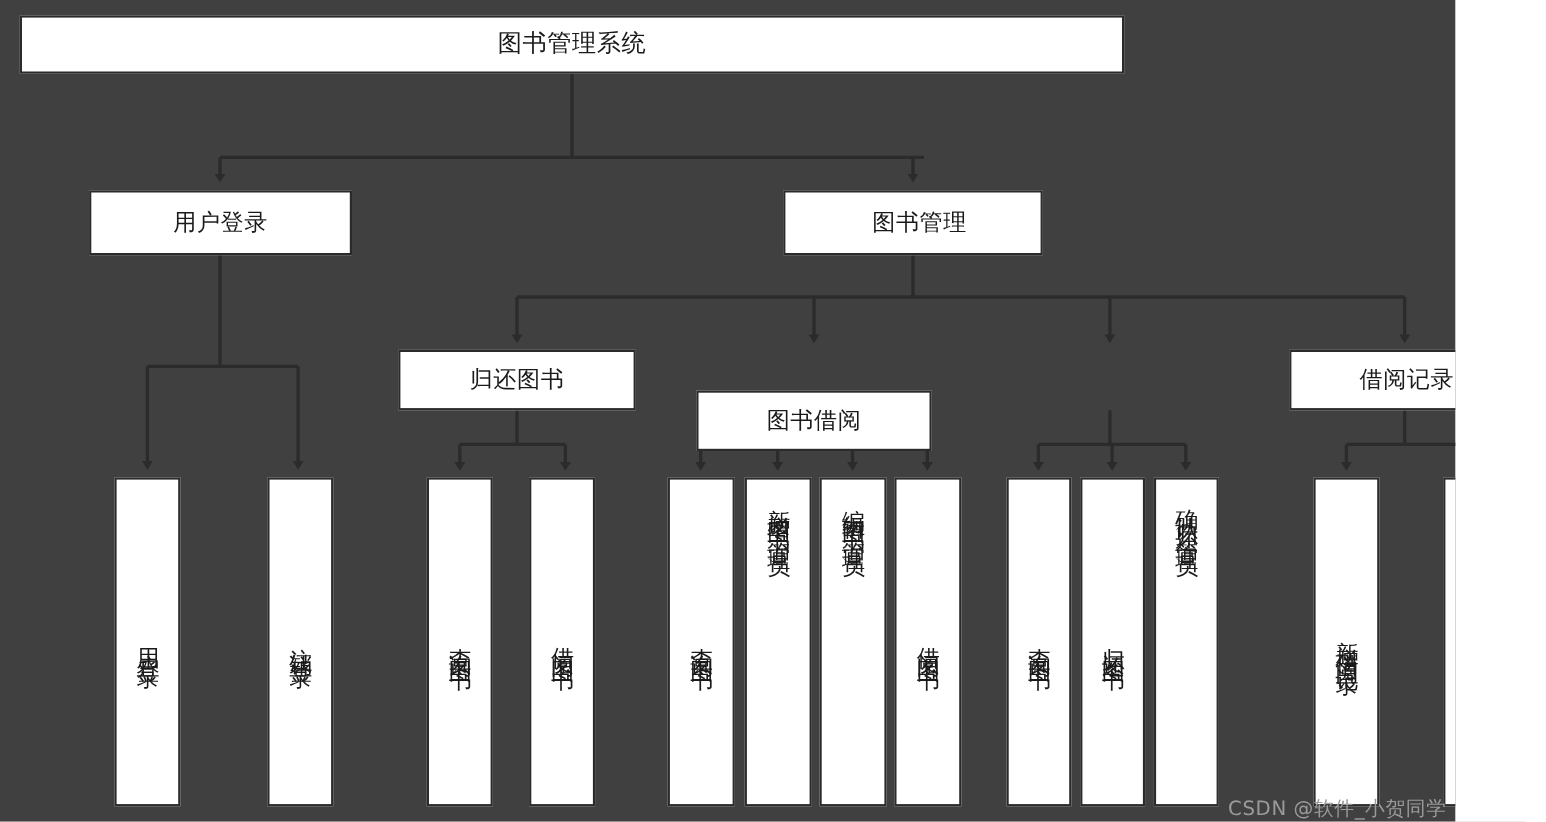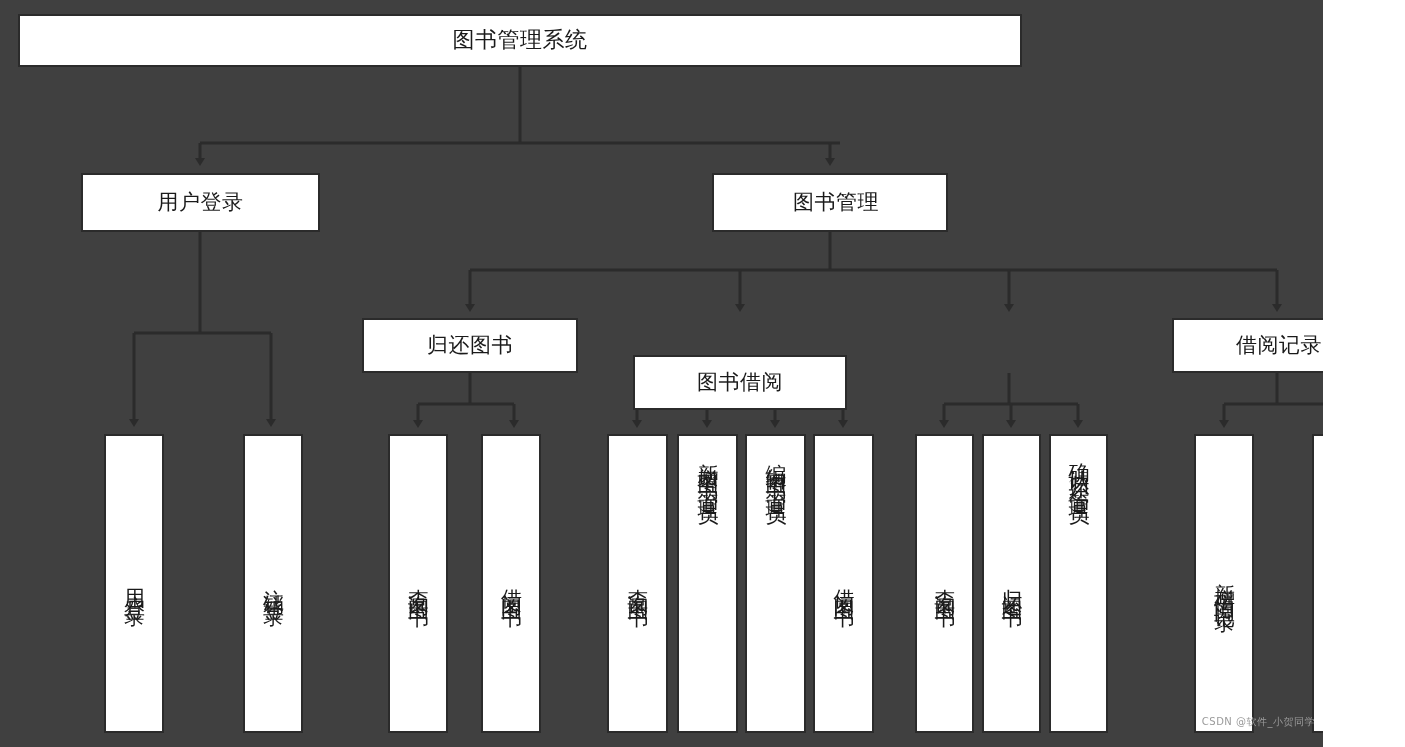--- a/index.html
+++ b/index.html
@@ -55,22 +55,22 @@
     line-height: 1;
     white-space: nowrap;
   }
   .node.v.centered {
     align-items: center;
     padding-top: 0;
   }
   .watermark {
     position: absolute;
     right: 8px;
-    bottom: 18px;
-    font-size: 10px;
+    bottom: 0;
+    font-size: 18px;
     color: #9a9a9a;
     letter-spacing: 0.5px;
     white-space: nowrap;
   }
 </style>
 </head>
 <body>
 
 <div id="canvas">
 

